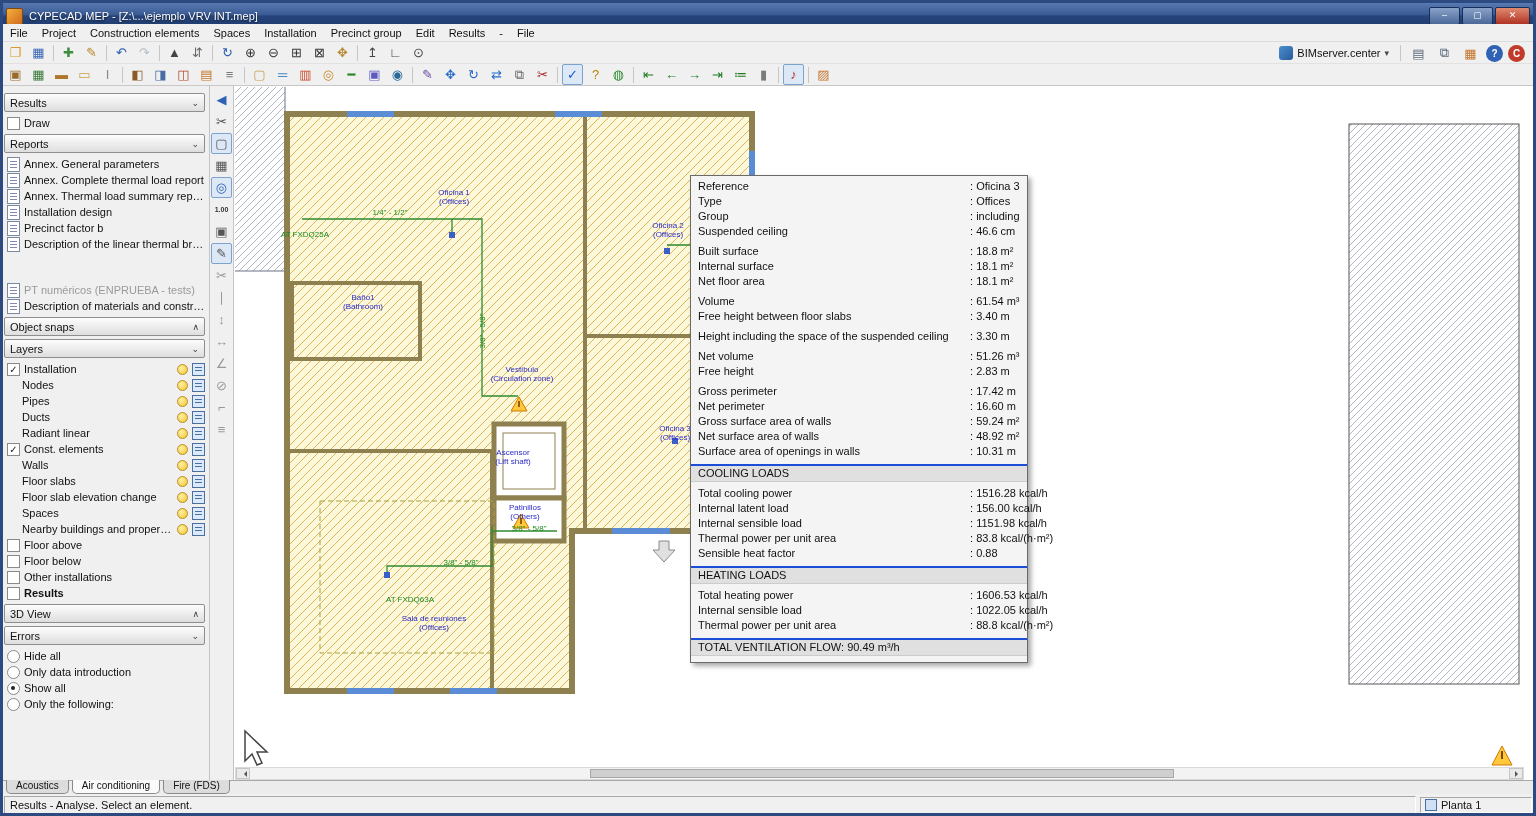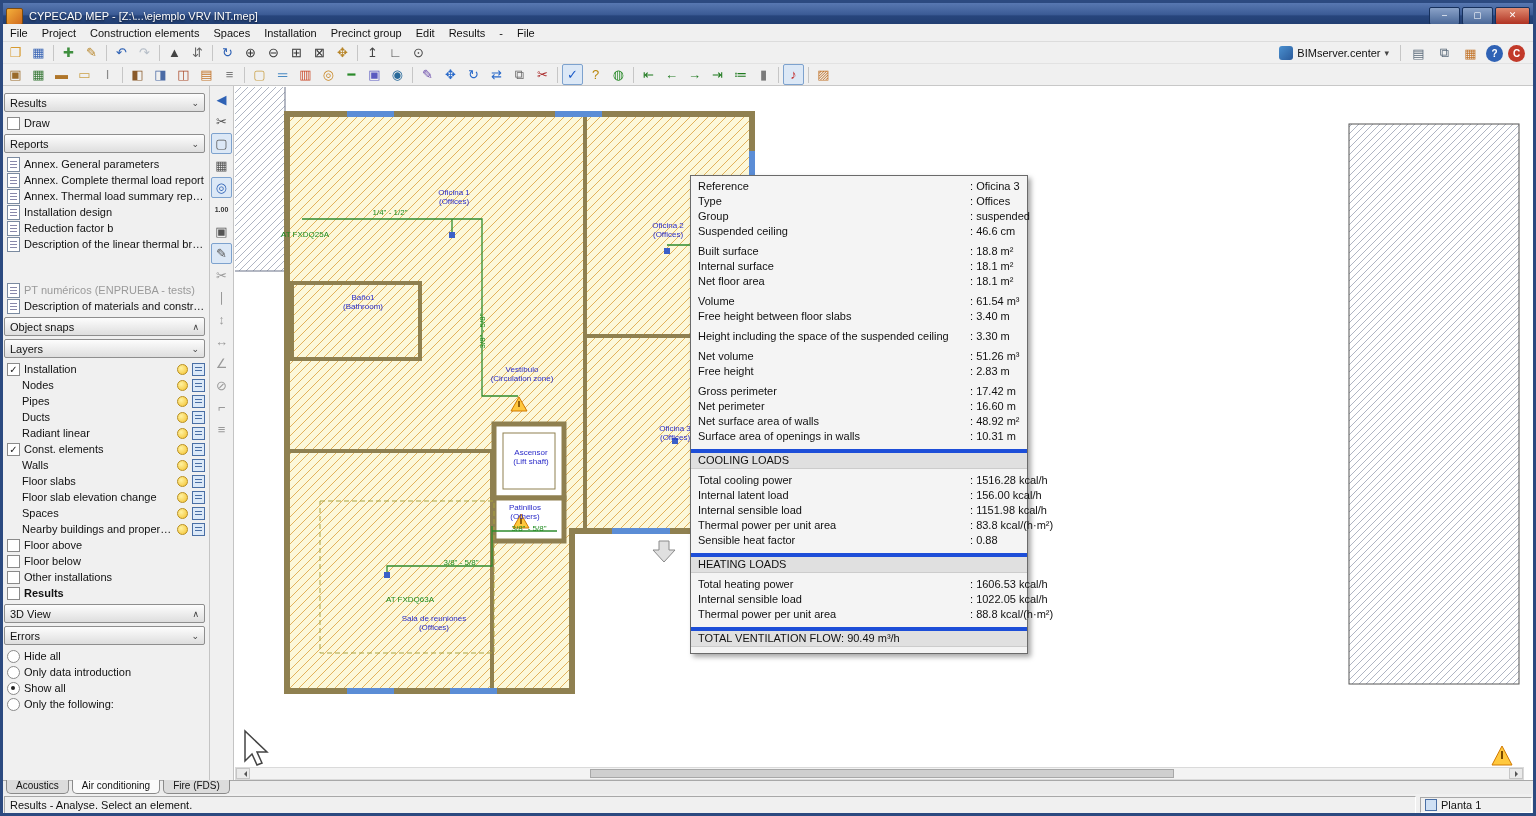--- a/index.html
+++ b/index.html
@@ -81,21 +81,21 @@
   .tt-title{height:17px;display:flex;align-items:center;gap:5px;padding:0 5px;font-weight:bold;
     border-bottom:1px solid #c9c9c9;background:#ececec;}
   .tt-icon{width:12px;height:12px;border:1px solid #345a8a;flex:none;
     background:linear-gradient(135deg,#6a9ad8 62%,#c23a2a 62%);}
   .tt-body{padding:3px 0 2px;}
   .tt-group{margin-bottom:5px;}
   .tt-row{display:flex;line-height:15px;padding:0 7px;}
   .tt-label{width:272px;flex:none;white-space:nowrap;}
   .tt-value{white-space:nowrap;}
   .tt-value::before{content:": ";}
-  .tt-section{background:#e0e0e0;border-top:4px solid #1d4ed8;border-bottom:1px solid #cccccc;
+  .tt-section{background:#e0e0e0;border-top:2px solid #1d4ed8;border-bottom:1px solid #cccccc;
     padding:1px 7px;margin:3px 0 4px;line-height:13px;}
 
   
   .hscroll{position:absolute;top:767px;left:235px;width:1289px;height:13px;background:#f3f3f3;
     border:1px solid #dadada;box-sizing:border-box;}
   .hs-btn{position:absolute;top:0;width:14px;height:11px;background:#eaeaea;border:1px solid #c6c6c6;box-sizing:border-box;}
   .hs-btn.left{left:0;} .hs-btn.right{right:0;}
   .hs-btn.left::before{content:"";position:absolute;left:4px;top:2px;border:3px solid transparent;border-right-color:#555;}
   .hs-btn.right::before{content:"";position:absolute;left:5px;top:2px;border:3px solid transparent;border-left-color:#555;}
   .hs-thumb{position:absolute;left:354px;top:1px;width:584px;height:9px;background:#cfcfcf;border:1px solid #a8a8a8;box-sizing:border-box;}
@@ -250,21 +250,21 @@
       <div class="sb-row">
         <span class="doc-icon"></span>
         <span class="grow">Annex. Thermal load summary report</span>
       </div>
       <div class="sb-row">
         <span class="doc-icon"></span>
         <span class="grow">Installation design</span>
       </div>
       <div class="sb-row">
         <span class="doc-icon"></span>
-        <span class="grow">Reduction factor b</span>
+        <span class="grow">Precinct factor b</span>
       </div>
       <div class="sb-row">
         <span class="doc-icon"></span>
         <span class="grow">Description of the linear thermal bridges</span>
       </div>
       <div class="sb-row disabled">
         <span class="doc-icon"></span>
         <span class="grow">PT numéricos (ENPRUEBA - tests)</span>
       </div>
       <div class="sb-row">
@@ -478,21 +478,21 @@
         <div>(Offices)</div>
       </div>
       <div class="room-label" style="left: 128px; top: 216px;">
         <div>Baño1</div>
         <div>(Bathroom)</div>
       </div>
       <div class="room-label" style="left: 287px; top: 288px;">
         <div>Vestíbulo</div>
         <div>(Circulation zone)</div>
       </div>
-      <div class="room-label" style="left: 296px; top: 371px;">
+      <div class="room-label" style="left: 278px; top: 371px;">
         <div>Ascensor</div>
         <div>(Lift shaft)</div>
       </div>
       <div class="room-label" style="left: 290px; top: 426px;">
         <div>Patinillos</div>
         <div>(Others)</div>
       </div>
       <div class="room-label" style="left: 199px; top: 493px; margin-top: 44px;">
         <div>Sala de reuniones</div>
         <div>(Offices)</div>
@@ -517,21 +517,21 @@
         <div class="tt-row">
           <span class="tt-label">Reference</span>
           <span class="tt-value">Oficina 3</span>
         </div>
         <div class="tt-row">
           <span class="tt-label">Type</span>
           <span class="tt-value">Offices</span>
         </div>
         <div class="tt-row">
           <span class="tt-label">Group</span>
-          <span class="tt-value">suspended</span>
+          <span class="tt-value">including</span>
         </div>
         <div class="tt-row">
           <span class="tt-label">Suspended ceiling</span>
           <span class="tt-value">46.6 cm</span>
         </div>
       </div>
       <div class="tt-group">
         <div class="tt-row">
           <span class="tt-label">Built surface</span>
           <span class="tt-value">18.8 m²</span>
@@ -572,20 +572,24 @@
         </div>
       </div>
       <div class="tt-group">
         <div class="tt-row">
           <span class="tt-label">Gross perimeter</span>
           <span class="tt-value">17.42 m</span>
         </div>
         <div class="tt-row">
           <span class="tt-label">Net perimeter</span>
           <span class="tt-value">16.60 m</span>
+        </div>
+        <div class="tt-row">
+          <span class="tt-label">Gross surface area of walls</span>
+          <span class="tt-value">59.24 m²</span>
         </div>
         <div class="tt-row">
           <span class="tt-label">Net surface area of walls</span>
           <span class="tt-value">48.92 m²</span>
         </div>
         <div class="tt-row">
           <span class="tt-label">Surface area of openings in walls</span>
           <span class="tt-value">10.31 m</span>
         </div>
       </div>

